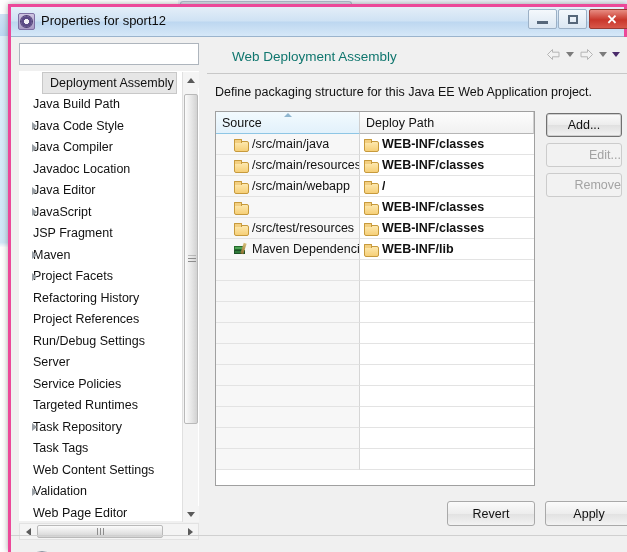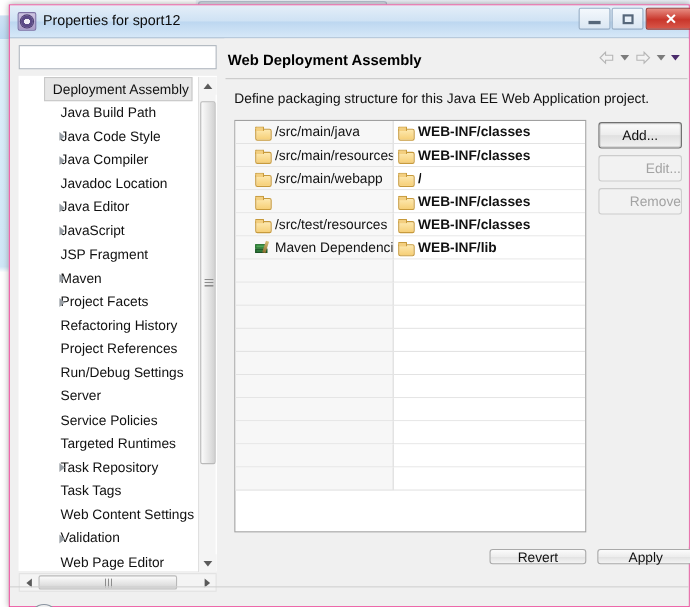--- a/index.html
+++ b/index.html
@@ -42,21 +42,21 @@
     background: #ffffff;
   }
   .bg-leftstripe {
     position: absolute; left: 0px; top: 36px; width: 8px; height: 516px;
     background: linear-gradient(to bottom,#dff0fa 0%,#cfe6f6 40%,#ffffff 41%,#ffffff 100%);
   }
 
   
   #dialog {
     position: absolute; left: 8px; top: 4px; width: 619px; height: 548px;
-    border: 1px solid #ec4899;
+    border: 3px solid #ec4899;
     background: #f0f0f0;
     box-shadow: 0 0 6px rgba(0,0,0,0.35);
   }
   #titlebar {
     position: relative; height: 30px;
     background: linear-gradient(to bottom,#e4eef8 0%,#cfe2f4 48%,#bdd7f0 52%,#d6e8f8 100%);
     border-bottom: 1px solid #9bb4cd;
   }
   #title-icon {
     position: absolute; left: 7px; top: 6px; width: 17px; height: 17px;
@@ -111,21 +111,20 @@
     background: #ffffff; border: 1px solid #ffffff;
   }
   #tree-list {
     position: absolute; left: 0; top: 0; width: 164px; height: 450px;
     overflow: hidden;
   }
   .tree-item {
     position: relative; height: 21.5px; line-height: 21.5px;
     padding-left: 13px; font-size: 12.5px; color: #111111;
     white-space: nowrap;
-    margin-left: 24px;
   }
   .tree-item.selected {
     background: #e6e6e6; border: 1px solid #c8c8c8;
     height: 22px; line-height: 20px; margin-left: 22px; padding-left: 7px;
     width: 135px;
   }
   .tw {
     position: absolute; left: 12px; top: 50%; transform: translateY(-50%);
     width: 0; height: 0;
     border-left: 5px solid #9aa0a6;
@@ -179,22 +178,22 @@
     width: 7px; height: 8px;
     background: repeating-linear-gradient(to right,#8d8d8d 0 1px,transparent 1px 3px);
   }
 
   
   #right {
     position: absolute; left: 195px; top: 0px; width: 422px; height: 462px;
     background: #f0f0f0;
   }
   #page-title {
-    position: absolute; left: 3px; top: 12px;
-    font-size: 13.5px; font-weight: bold; color: #000000;
+    position: absolute; left: 26px; top: 12px;
+    font-size: 13.5px; font-weight: normal; color: #0f766e;
   }
   #nav-tools { position: absolute; right: 8px; top: 11px; display: flex; align-items: center; gap: 5px; }
   .nav-arrow-back, .nav-arrow-fwd {
     width: 15px; height: 13px; position: relative;
   }
   .nav-caret {
     width: 0; height: 0;
     border-top: 5px solid #4a4a4a;
     border-left: 4px solid transparent;
     border-right: 4px solid transparent;
@@ -271,21 +270,21 @@
     border: 1px solid #a9a9a9; border-radius: 3px; color: #111111;
   }
   .sidebtn.primary { border: 1px solid #707070; box-shadow: 0 0 0 1px #cfcfcf inset; }
   .sidebtn.disabled { color: #a3a3a3; border-color: #cccccc; background: #f2f2f2; text-align: right; }
   #btn-add { top: 76px; }
   #btn-edit { top: 106px; }
   #btn-remove { top: 136px; }
 
   
   .botbtn {
-    position: absolute; height: 14px; width: 88px;
+    position: absolute; height: 25px; width: 88px;
     font-size: 12.5px; font-family: "Liberation Sans", sans-serif;
     background: linear-gradient(to bottom,#fbfbfb,#ededed 50%,#e1e1e1 51%,#f3f3f3);
     border: 1px solid #a9a9a9; border-radius: 3px; color: #111111;
   }
   #btn-revert { left: 436px; top: 464px; }
   #btn-apply { left: 534px; top: 464px; }
   #sep-bottom {
     position: absolute; left: 0px; top: 498px; width: 617px; height: 1px; background: #d0d0d0;
   }
   #help-btn {
@@ -399,20 +398,29 @@
           <path d="M8.5 1.5 L13.5 6.5 L8.5 11.5 L8.5 8.8 L2 8.8 L2 4.2 L8.5 4.2 Z" fill="#f2f2f2" stroke="#b5b5b5" stroke-width="1"></path>
         </svg>
         <div class="nav-caret dim"></div>
         <div class="nav-caret purple"></div>
       </div>
 
       <div id="hdr-sep"></div>
       <div id="desc">Define packaging structure for this Java EE Web Application project.</div>
 
       <div id="table-wrap">
+        <div class="thead">
+          <div class="th c0">
+            <div class="sort-asc"></div>
+            <span>Source</span>
+          </div>
+          <div class="th c1">
+            <span>Deploy Path</span>
+          </div>
+        </div>
         <div id="table-body">
             <div class="trow">
               <div class="td c0">
                 <span class="folder"></span>
                 <span class="cellspan">/src/main/java</span>
               </div>
               <div class="td c1">
                 <span class="folder"></span>
                 <span class="cellspan">WEB-INF/classes</span>
               </div>

